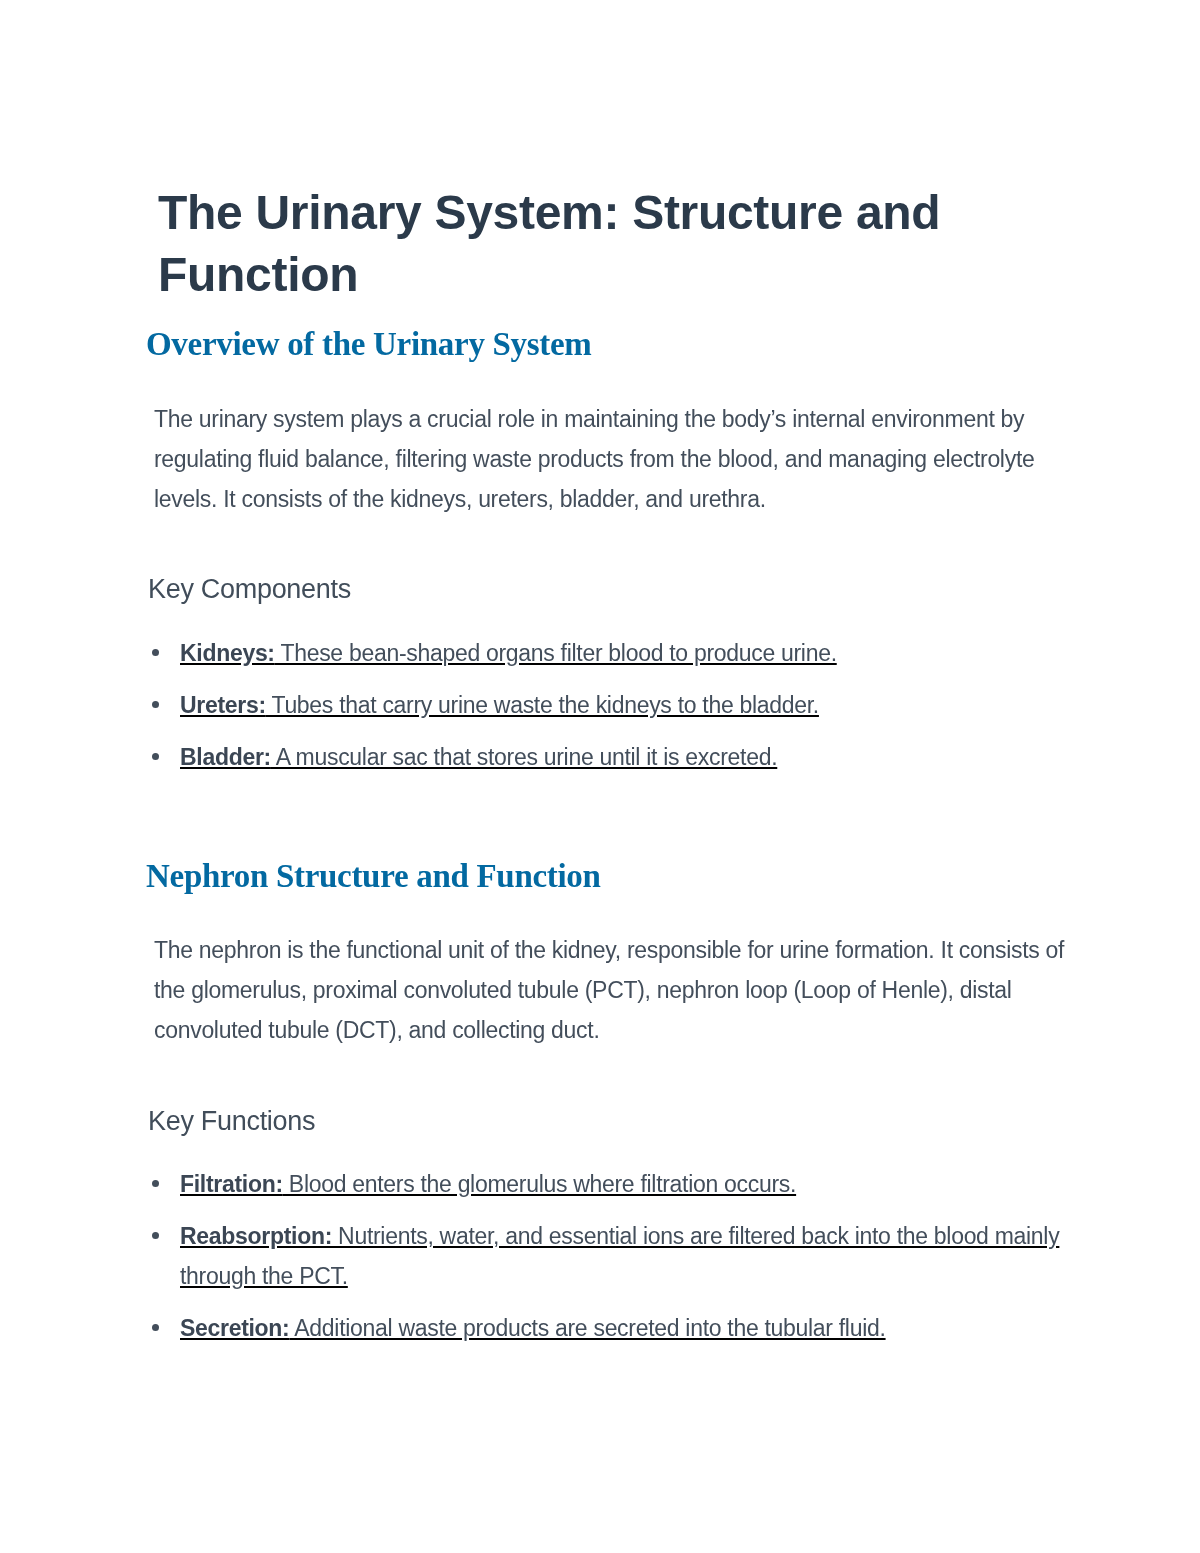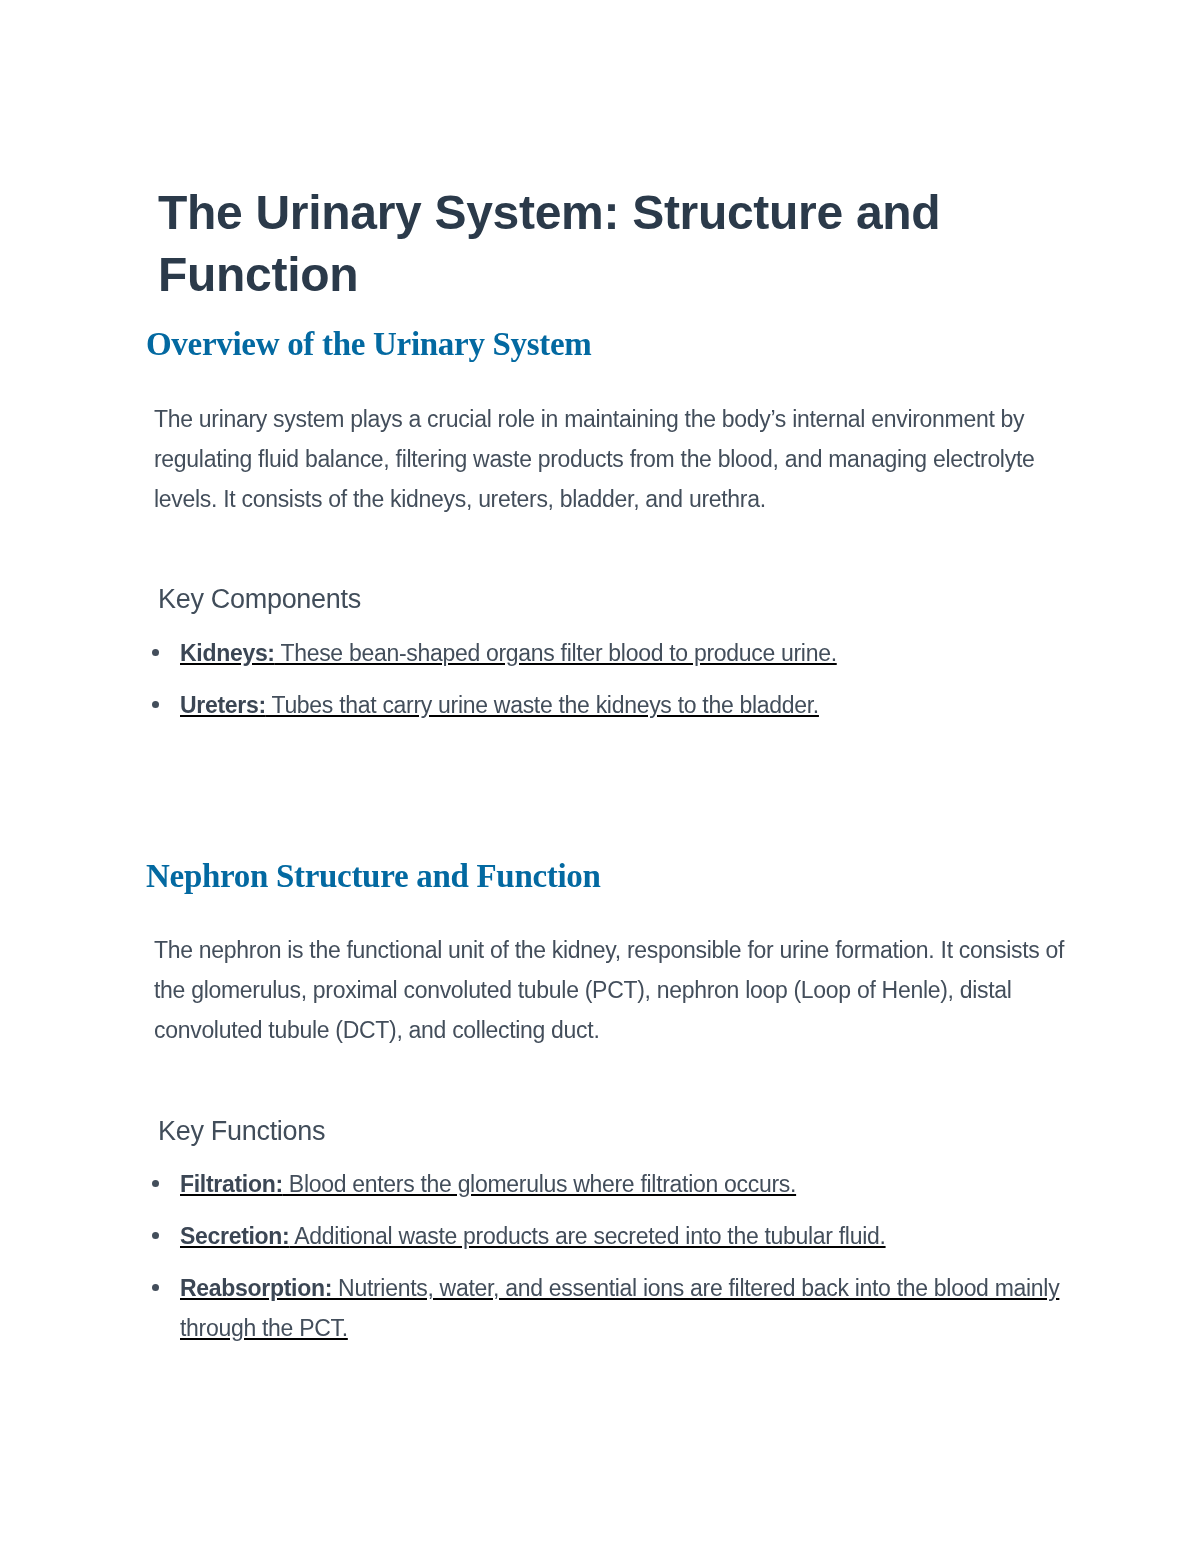--- a/index.html
+++ b/index.html
@@ -3,21 +3,21 @@
 <meta charset="utf-8">
 <style>
   html, body { margin: 0; padding: 0; background: #ffffff; }
   body { width: 1200px; height: 1553px; position: relative; overflow: hidden;
          font-family: "Liberation Sans", "DejaVu Sans", sans-serif; }
   .page { position: absolute; left: 142px; top: 0; width: 930px; }
   h1 { position: absolute; left: 0; top: 166px; margin: 16px; width: 900px;
        font-size: 48px; line-height: 62px; font-weight: 700; color: #2b3a4a; letter-spacing: -0.3px; }
   h2 { position: absolute; left: 0; margin: 4px; font-size: 33px; line-height: 40px;
        font-weight: 700; color: #0369a1; letter-spacing: -0.3px; font-family: Liberation Serif, serif; }
-  h3 { position: absolute; left: 0; margin: 16px; font-size: 27px; line-height: 34px;
+  h3 { position: absolute; left: 0; margin: 6px; font-size: 27px; line-height: 34px;
        font-weight: 400; color: #414d5a; letter-spacing: -0.3px; }
   p  { position: absolute; left: 0; margin: 12px; width: 920px; font-size: 23px; line-height: 40px;
        color: #434e5b; letter-spacing: -0.3px; }
   ul { position: absolute; left: 0; margin: 8px; padding: 0; list-style: none; width: 930px; text-decoration: underline; }
   li { position: relative; padding-left: 30px; font-size: 23px; line-height: 40px; color: #434e5b;
        letter-spacing: -0.3px; margin-bottom: 12px; }
   li .bullet { position: absolute; left: 2px; top: 16px; width: 7px; height: 7px; border-radius: 50%; background: #434e5b; }
   li b { font-weight: 700; color: #3b4654; }
 </style>
 </head>
@@ -25,23 +25,24 @@
 
 <div class="page">
   <h1>The Urinary System: Structure and Function</h1>
 
   <h2 style="top:320px">Overview of the Urinary System</h2>
   <p style="top:387px">The urinary system plays a crucial role in maintaining the body’s internal environment by regulating fluid balance, filtering waste products from the blood, and managing electrolyte levels. It consists of the kidneys, ureters, bladder, and urethra.</p>
   <h3 style="top:566px">Key Components</h3>
   <ul style="top:625px">
     <li><span class="bullet"></span><b>Kidneys:</b><span> These bean-shaped organs filter blood to produce urine.</span></li>
     <li><span class="bullet"></span><b>Ureters:</b><span> Tubes that carry urine waste the kidneys to the bladder.</span></li>
+    <li><span class="bullet"></span><b>Bladder:</b><span> A muscular sac that stores urine until it is excreted.</span></li>
   </ul>
 
   <h2 style="top:852px">Nephron Structure and Function</h2>
   <p style="top:918px">The nephron is the functional unit of the kidney, responsible for urine formation. It consists of the glomerulus, proximal convoluted tubule (PCT), nephron loop (Loop of Henle), distal convoluted tubule (DCT), and collecting duct.</p>
   <h3 style="top:1098px">Key Functions</h3>
   <ul style="top:1156px">
     <li><span class="bullet"></span><b>Filtration:</b><span> Blood enters the glomerulus where filtration occurs.</span></li>
+    <li><span class="bullet"></span><b>Reabsorption:</b><span> Nutrients, water, and essential ions are filtered back into the blood mainly through the PCT.</span></li>
     <li><span class="bullet"></span><b>Secretion:</b><span> Additional waste products are secreted into the tubular fluid.</span></li>
-    <li><span class="bullet"></span><b>Reabsorption:</b><span> Nutrients, water, and essential ions are filtered back into the blood mainly through the PCT.</span></li>
   </ul>
 </div>
 
 </body></html>

